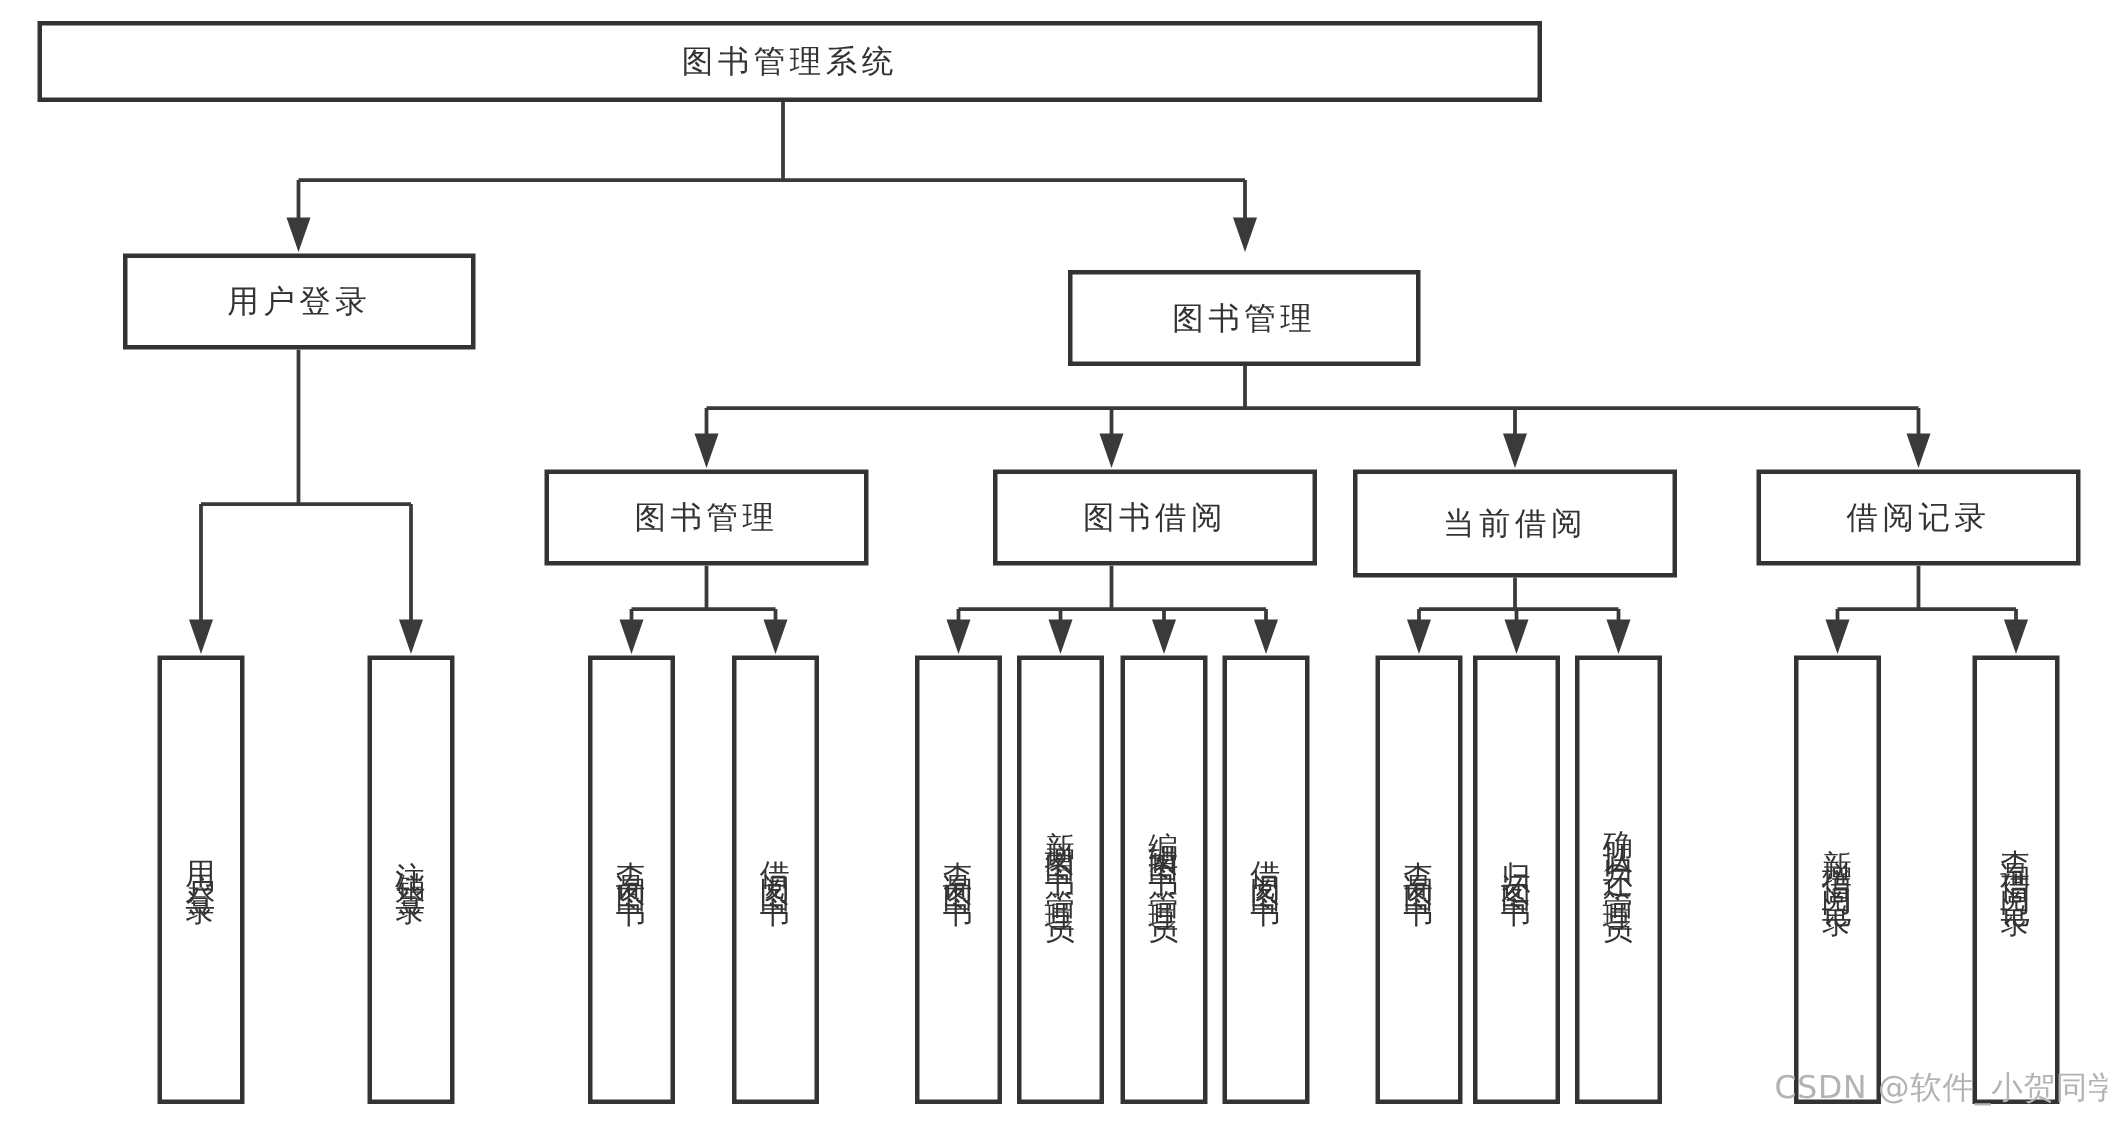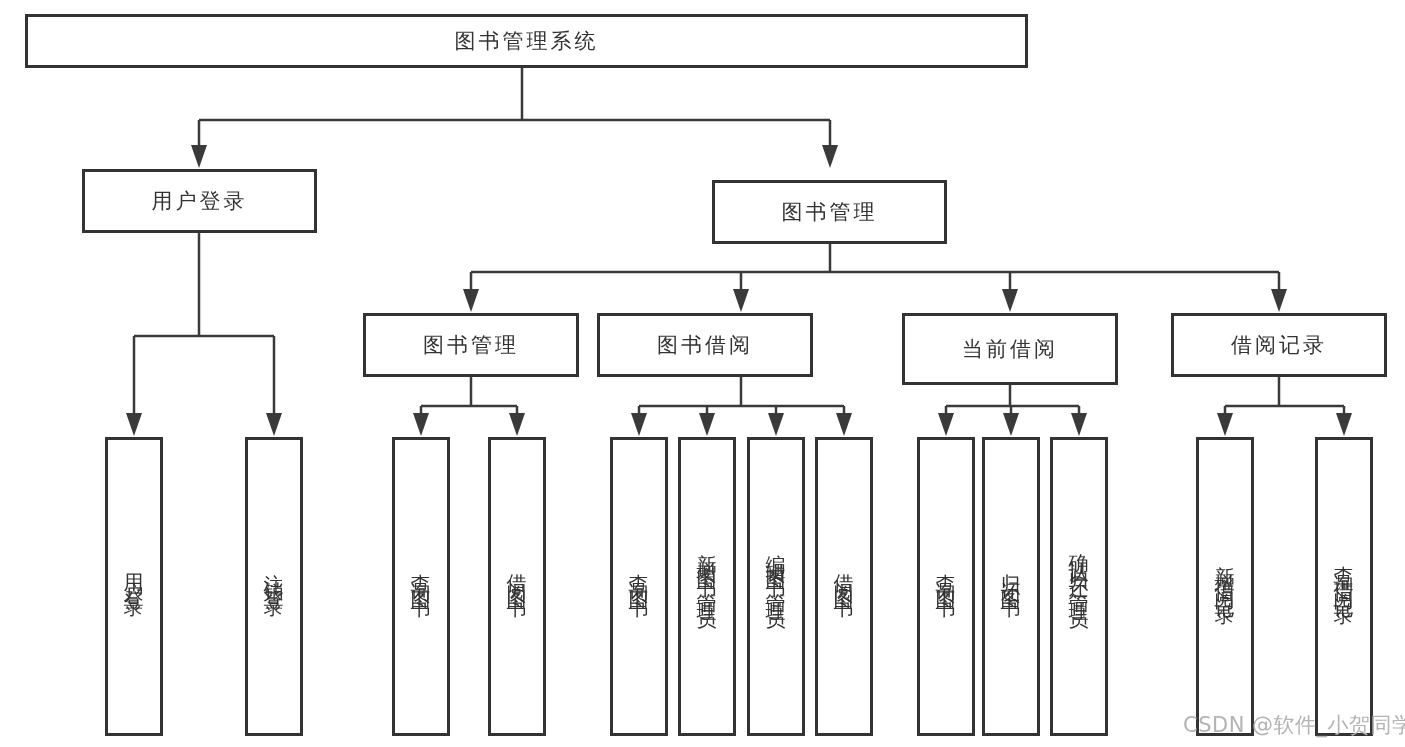--- a/index.html
+++ b/index.html
@@ -113,21 +113,21 @@
   <div class="node hbox" style="left:82px; top:169px; width:235px; height:64px;">
     <span>用户登录</span>
   </div>
   <div class="node hbox" style="left:712px; top:180px; width:235px; height:64px;">
     <span>图书管理</span>
   </div>
 
   <div class="node hbox" style="left:363px; top:313px; width:216px; height:64px;">
     <span>图书管理</span>
   </div>
-  <div class="node hbox" style="left:597px; top:313px; width:216px; height:64px;">
+  <div class="node hbox" style="left:662px; top:313px; width:216px; height:64px;">
     <span>图书借阅</span>
   </div>
   <div class="node hbox" style="left:902px; top:313px; width:216px; height:72px;">
     <span>当前借阅</span>
   </div>
   <div class="node hbox" style="left:1171px; top:313px; width:216px; height:64px;">
     <span>借阅记录</span>
   </div>
 
   <div class="node vbox" style="left:105px; top:437px; width:58px; height:299px;">

